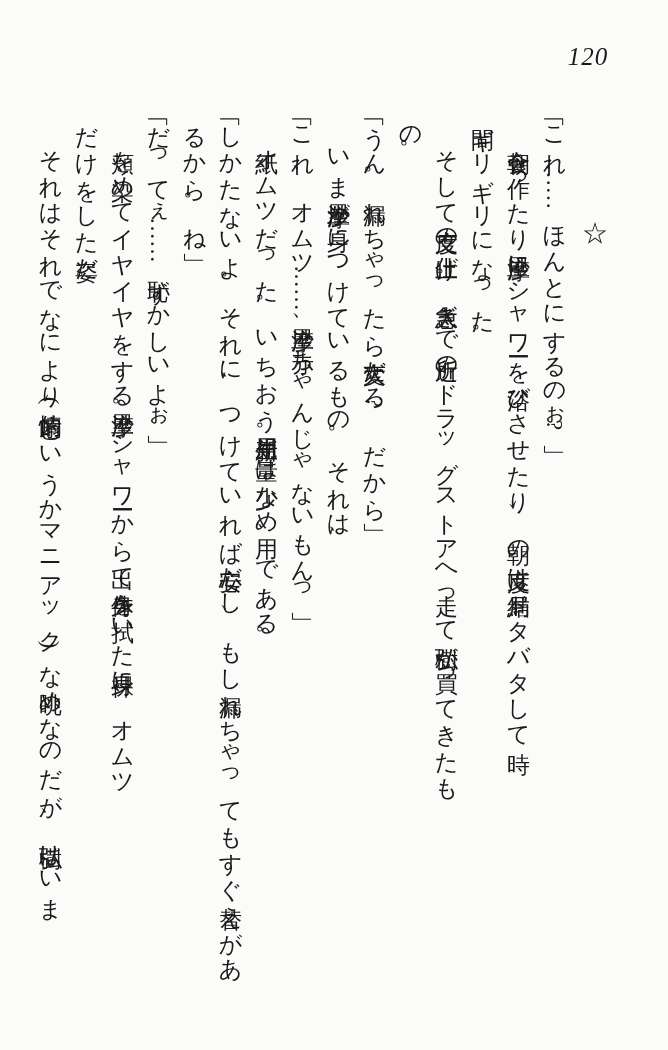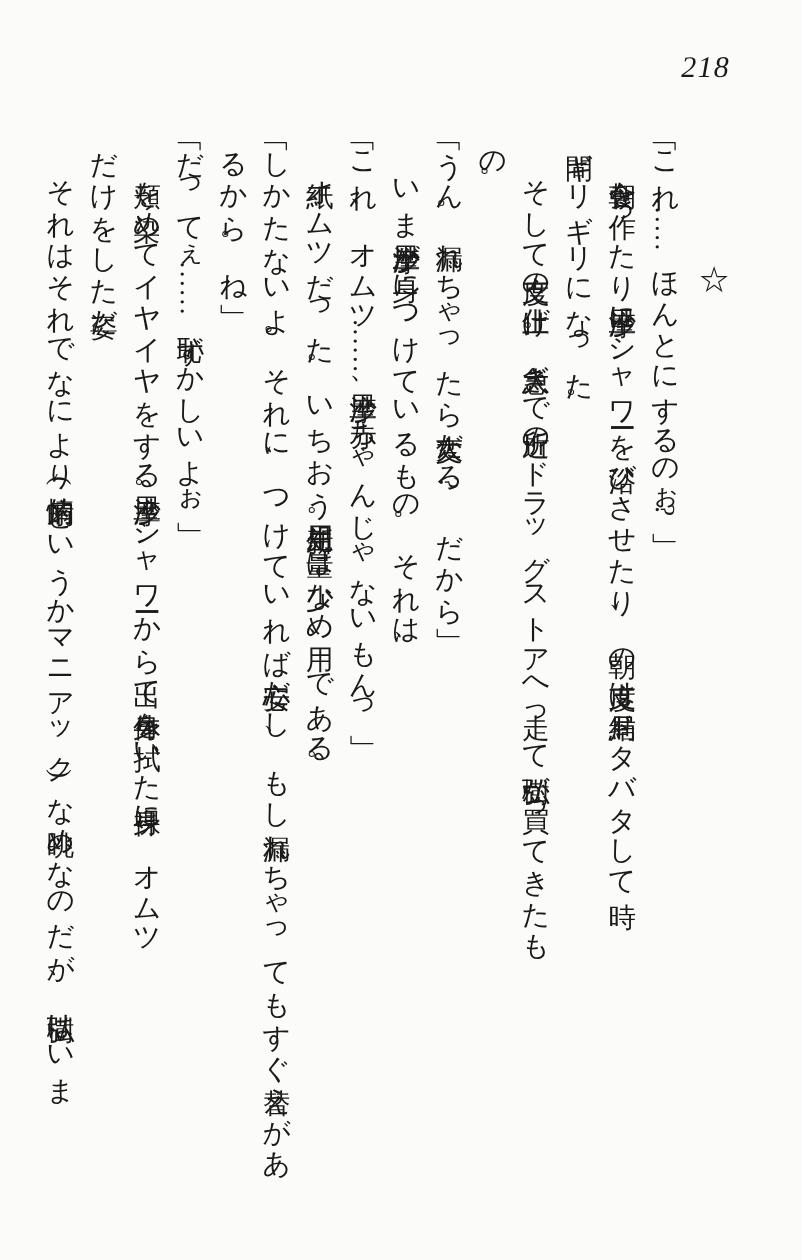--- a/index.html
+++ b/index.html
@@ -52,21 +52,21 @@
     white-space: nowrap;
   }
   .text-area p.indent {
     text-indent: 1em;
   }
 </style>
 </head>
 <body>
 
 <div class="page">
-  <div class="page-number">218</div>
+  <div class="page-number">120</div>
 
   <div class="section-break">☆</div>
 
   <div class="text-area" id="text-area">
       <p>「これ……ほんとにするのぉ?」</p>
       <p class="indent">朝食を作ったり摩里沙にシャワーを浴びさせたり、朝の支度は結局ドタバタして時</p>
       <p>間ギリギリになった。</p>
       <p class="indent">そして支度の仕上げ。大急ぎで近所のドラッグストアへ走って弘樹が買ってきたも</p>
       <p>の。</p>
       <p>「うん。漏れちゃったら大変だろ?　だから」</p>

